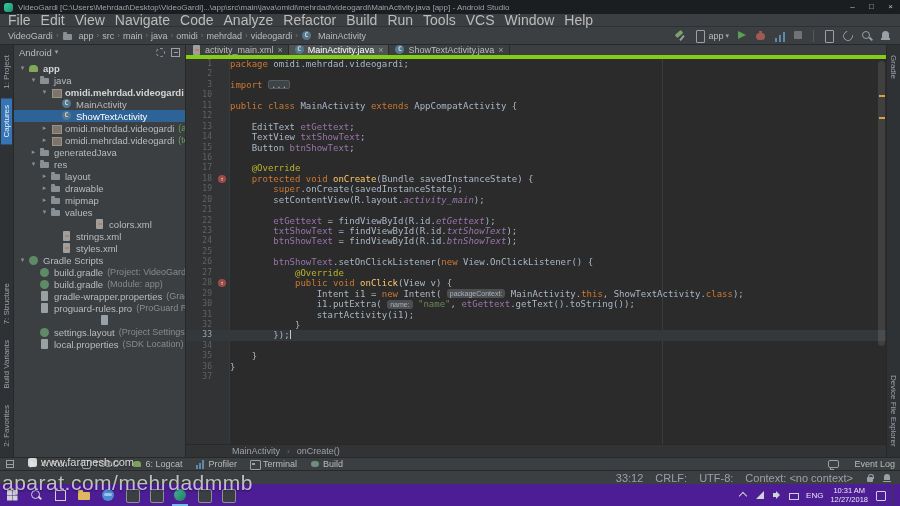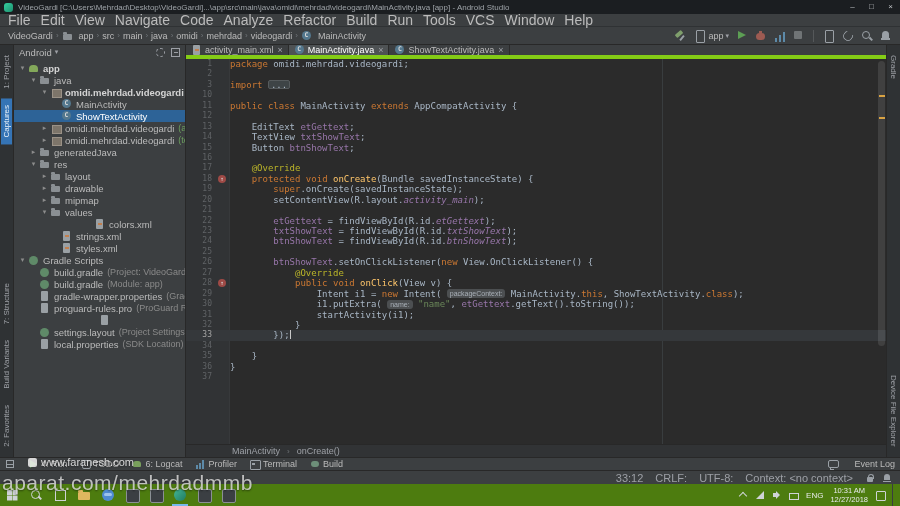--- a/index.html
+++ b/index.html
@@ -138,21 +138,21 @@
   .statusbar{height:14px;background:#3c3f41;border-top:1px solid #282828;display:flex;align-items:center;padding:0 8px;font-size:11px;color:#9da0a6}
   .st-items{margin-left:auto;display:flex;gap:12px;white-space:nowrap}
   .st-icons{display:flex;gap:7px;margin-left:12px}
   .si{width:10px;height:10px;position:relative;display:inline-block}
   .si-lock::before{content:"";position:absolute;left:2px;top:4px;width:6px;height:5px;background:#9aa0a6;border-radius:1px}
   .si-lock::after{content:"";position:absolute;left:3px;top:1px;width:4px;height:4px;border:1px solid #9aa0a6;border-bottom:none;border-radius:3px 3px 0 0}
   .si-bell::before{content:"";position:absolute;left:2px;top:1px;width:6px;height:6px;background:#9aa0a6;border-radius:3px 3px 0 0}
   .si-bell::after{content:"";position:absolute;left:1px;top:8px;width:8px;height:1.5px;background:#9aa0a6}
 
   
-  .taskbar{height:22px;background:#4d7c0f;display:flex;align-items:flex-end}
+  .taskbar{height:22px;background:#4c1d95;display:flex;align-items:flex-end}
   .wi{width:24px;height:22px;position:relative;flex:none}
   .wi-start::before{content:"";position:absolute;left:7px;top:6px;width:4.5px;height:4.5px;background:#cfd3d6;box-shadow:5.5px 0 0 #cfd3d6,0 5.5px 0 #cfd3d6,5.5px 5.5px 0 #cfd3d6}
   .wi-search::before{content:"";position:absolute;left:7px;top:6px;width:7px;height:7px;border:1.5px solid #cfd3d6;border-radius:50%}
   .wi-search::after{content:"";position:absolute;left:14px;top:13px;width:4px;height:1.5px;background:#cfd3d6;transform:rotate(45deg)}
   .wi-task::before{content:"";position:absolute;left:7px;top:6px;width:9px;height:9px;border:1.5px solid #cfd3d6}
   .wi-folder::before{content:"";position:absolute;left:6px;top:8px;width:12px;height:8px;background:#dfb75f;border-radius:1px}
   .wi-folder::after{content:"";position:absolute;left:6px;top:5.5px;width:5px;height:2.5px;background:#dfb75f;border-radius:1px 1px 0 0}
   .wi-globe::before{content:"";position:absolute;left:6px;top:5px;width:12px;height:12px;background:#4e8bd2;border-radius:50%}
   .wi-globe::after{content:"";position:absolute;left:8px;top:9px;width:8px;height:3px;background:#9cc3ec;border-radius:2px}
   .wi-app::before{content:"";position:absolute;left:6px;top:5px;width:12px;height:12px;background:#3b3f43;border:1px solid #8b9095;border-radius:2px}

